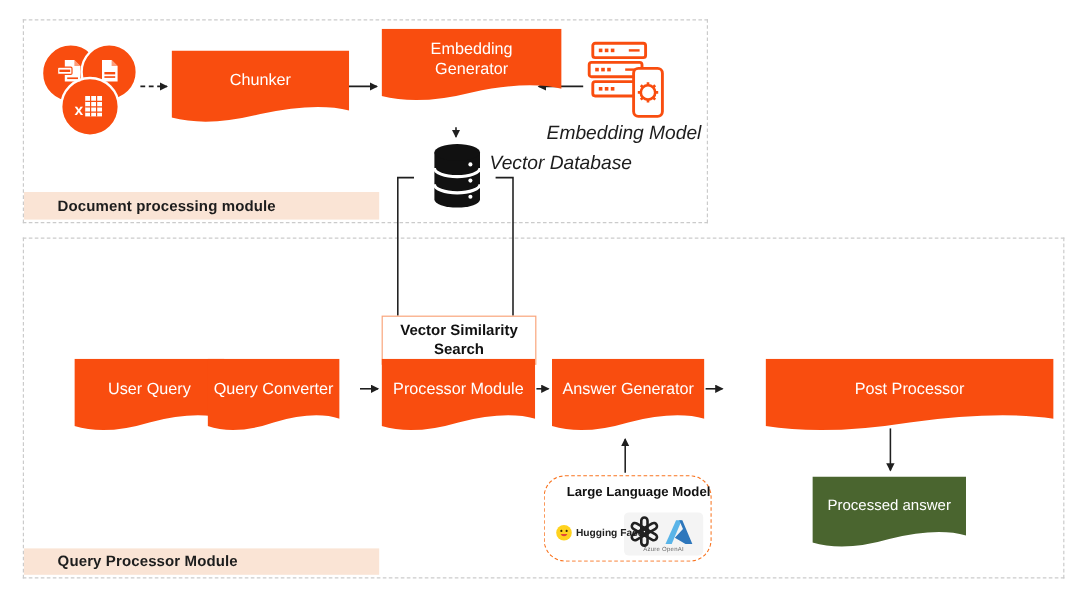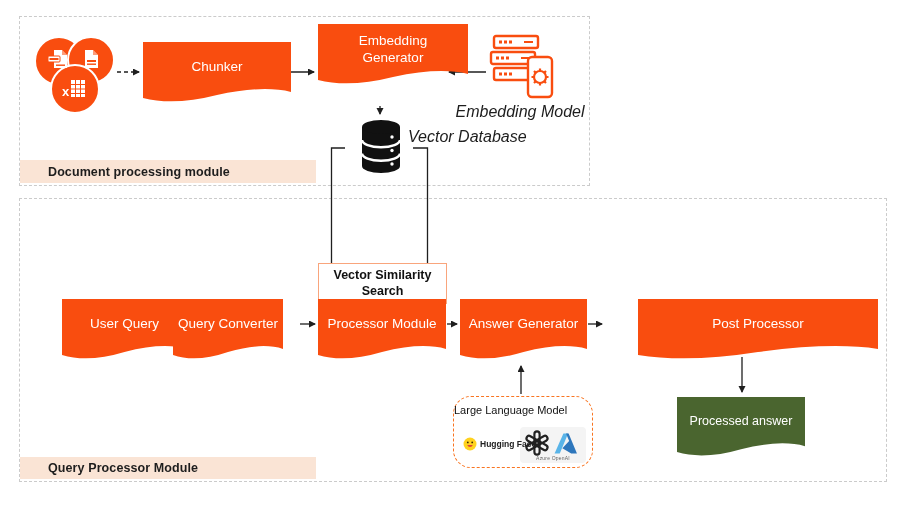--- a/index.html
+++ b/index.html
@@ -27,22 +27,22 @@
   #vss-box{
     position:absolute;left:318px;top:223px;width:127px;height:39px;background:#fff;
     border:1.5px solid var(--vss-border);display:flex;align-items:center;justify-content:center;
     font-size:12.5px;font-weight:bold;color:#111;text-align:center;line-height:1.25;margin-top:40px;
   }
   #llm-box{
     position:absolute;left:453px;top:396px;width:140px;height:72px;background:#fff;
     border:1.6px dashed var(--llm-border);border-radius:18px;box-sizing:border-box;
   }
   #llm-title{
-    position:absolute;left:0;top:6px;width:100%;text-align:left;
-    font-size:11px;font-weight:normal;color:#111;line-height:1.3;
+    position:absolute;left:0;top:6px;width:100%;text-align:right;
+    font-size:11px;font-weight:bold;color:#111;line-height:1.3;
   }
   #llm-logo-tile{position:absolute;left:66px;top:30px;width:66px;height:36px;background:#f4f4f4;border-radius:4px;}
   #hf-group{position:absolute;left:9px;top:40px;display:flex;align-items:center;gap:3px;}
   #hf-label{font-size:8.5px;font-weight:bold;color:#222;}
   #azure-caption{
     position:absolute;left:66px;top:58px;width:66px;text-align:center;
     font-size:5px;color:#666;letter-spacing:.2px;
   }
   svg{display:block;}
   .abs{position:absolute;}

